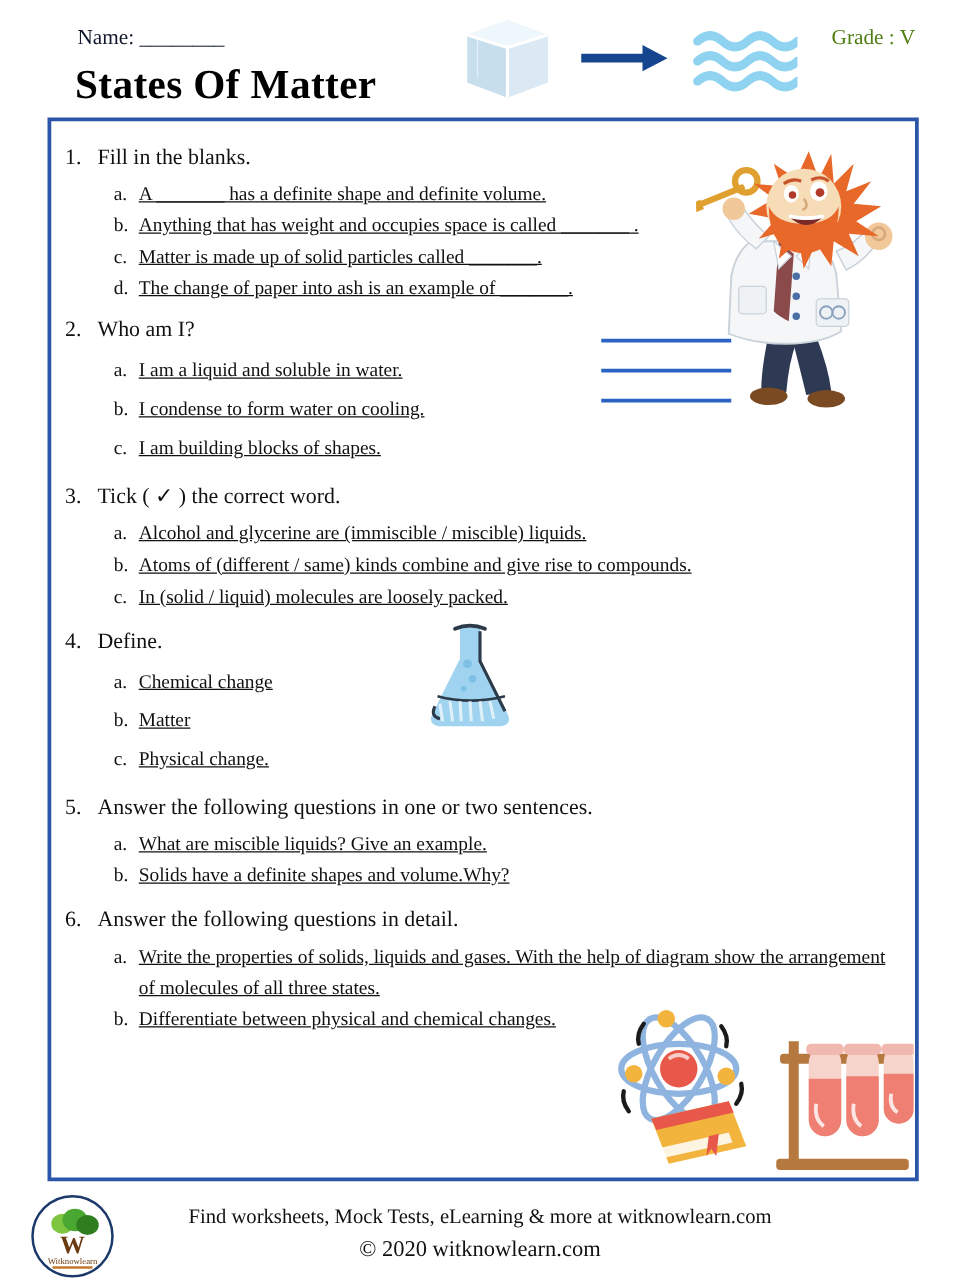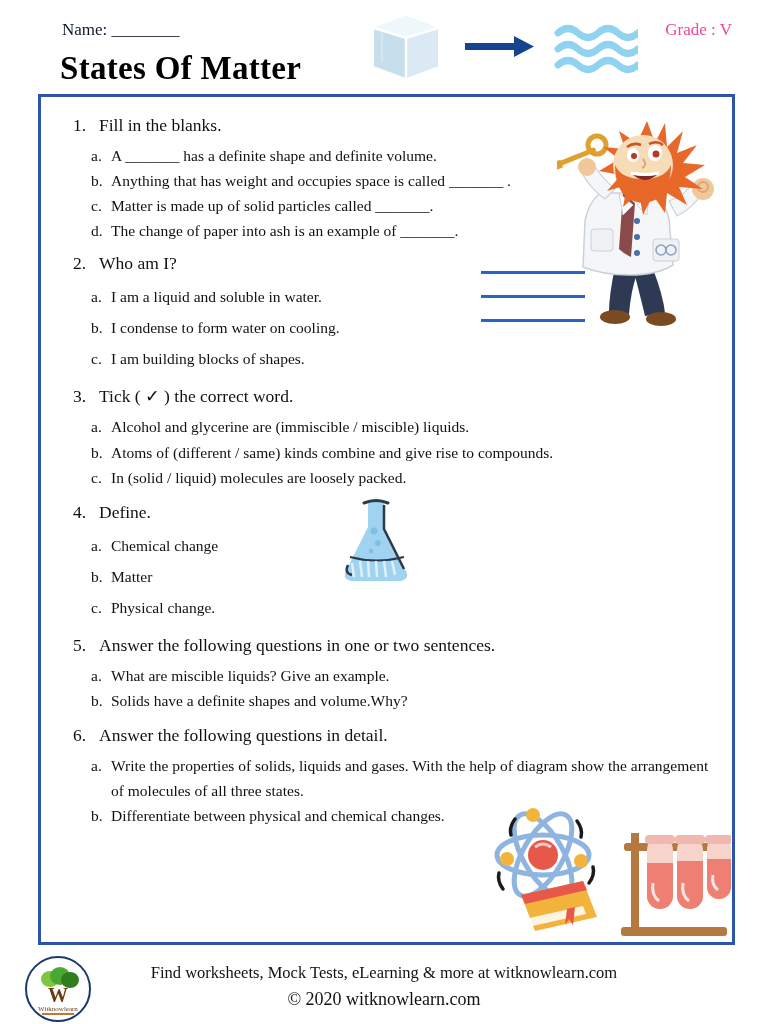--- a/index.html
+++ b/index.html
@@ -34,21 +34,21 @@
     font-weight: bold;
     letter-spacing: .3px;
     color: #000;
     white-space: nowrap;
   }
   .grade {
     position: absolute;
     right: 36px;
     top: 20px;
     font-size: 17px;
-    color: #ec4899;
+    color: #4d7c0f;
     white-space: nowrap;
   }
 
   
   .header-art {
     position: absolute;
     left: 368px;
     top: 12px;
     width: 270px;
     height: 70px;
@@ -71,21 +71,21 @@
     height: 100%;
   }
 
   .q {
     position: relative;
     margin-bottom: 2px;
   }
   .q-head {
     font-size: 17.5px;
     color: #111;
-    padding-left: 32px;
+    padding-left: 11px;
     margin-bottom: 7px;
     white-space: nowrap;
   }
   .q-num {
     display: inline-block;
     width: 26px;
   }
   .subs {
     padding-left: 50px;
   }
@@ -94,21 +94,21 @@
     color: #111;
     line-height: 1.48;
     display: flex;
     align-items: baseline;
   }
   .sub-letter {
     display: inline-block;
     width: 20px;
     flex: none;
   }
-  .sub-text { flex: 1 1 auto; }
+  .sub-text { flex: 1 1 auto; text-decoration: underline; }
 
   
   .subs.loose .sub { line-height: 1.62; }
   .subs.looser .sub { line-height: 2.0; }
 
   
   .q2-lines {
     position: absolute;
     left: 440px;
     top: 18px;

